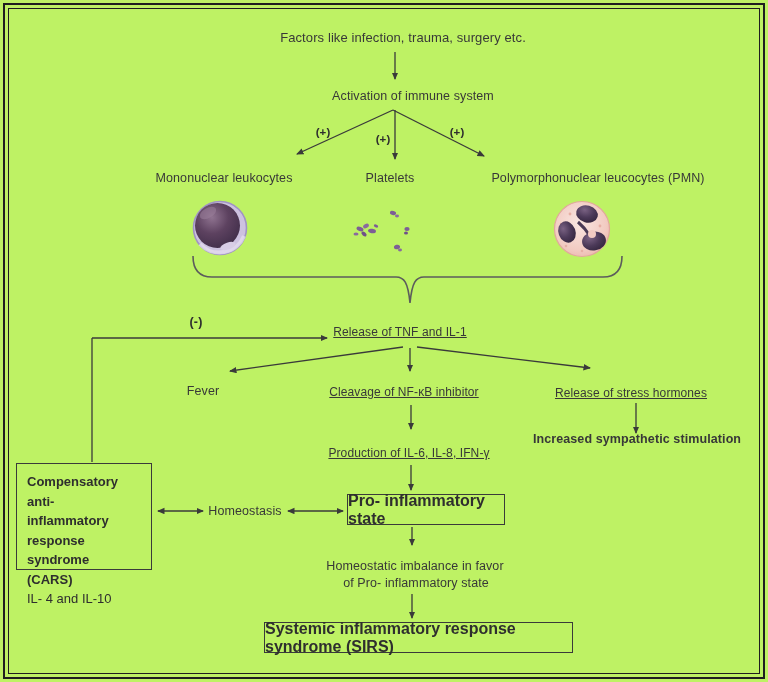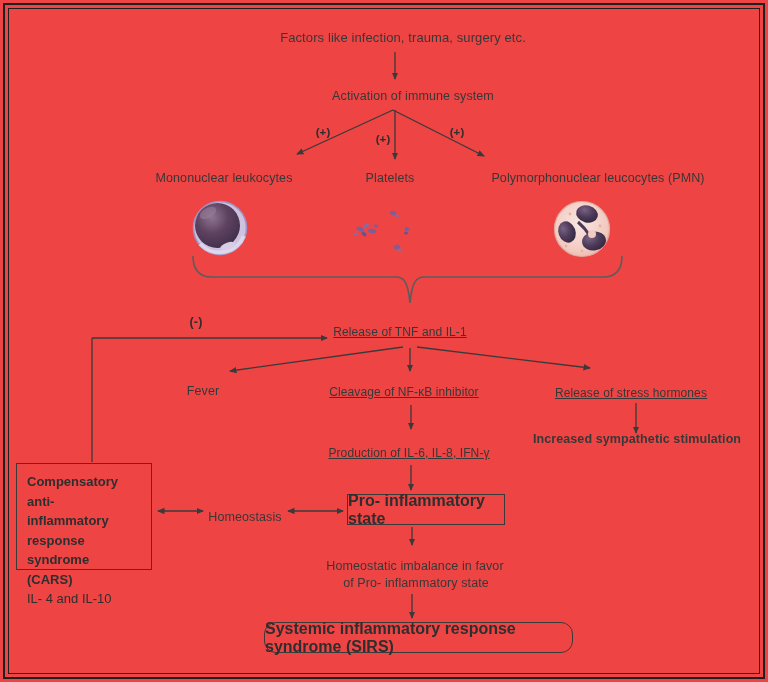--- a/index.html
+++ b/index.html
@@ -1,17 +1,17 @@
 <!DOCTYPE html>
 <html><head>
 <meta charset="utf-8">
 <style>
   html,body{margin:0;padding:0;background:#ffffff;}
   .canvas{
-    position:relative;width:768px;height:682px;background:#ef4444;
+    position:relative;width:768px;height:682px;background:#bef264;
     font-family:"Liberation Sans", sans-serif;color:#383838;overflow:hidden;
   }
   .frame-outer{position:absolute;inset:3px;border:2px solid #1f1f1f;pointer-events:none;}
   .frame-inner{position:absolute;inset:8px;border:1.5px solid #1f1f1f;pointer-events:none;}
   svg.layer{position:absolute;left:0;top:0;}
   .lbl{
     position:absolute;transform:translateX(-50%);white-space:nowrap;
     font-size:12.5px;color:#383838;letter-spacing:0.1px;
   }
   .lbl.big{font-size:13px;}
@@ -139,33 +139,33 @@
   <div class="lbl small" style="left:400px;top:325px;">Release of TNF and IL-1</div>
   <div class="lbl sign" style="left:196px;top:315px;font-size:12.5px;">(-)</div>
 
   <div class="lbl" style="left:203px;top:384px;">Fever</div>
   <div class="lbl small" style="left:404px;top:385px;">Cleavage of NF-κB inhibitor</div>
   <div class="lbl small" style="left:631px;top:386px;">Release of stress hormones</div>
 
   <div class="lbl small" style="left:409px;top:446px;">Production of IL-6, IL-8, IFN-γ</div>
   <div class="lbl" style="left:637px;top:432px;font-weight:bold;">Increased sympathetic stimulation</div>
 
-  <div class="lbl" style="left:245px;top:504px;margin-top:6px;">Homeostasis</div>
+  <div class="lbl" style="left:245px;top:504px;">Homeostasis</div>
 
   <div class="carsbox" style="left:16px;top:463px;width:136px;height:107px;box-sizing:border-box;">
     <span class="b">Compensatory</span>
     <span class="b">anti- inflammatory</span>
     <span class="b">response syndrome</span>
     <span class="b">(CARS)</span>
     <span class="r">IL- 4 and IL-10</span>
   </div>
 
   <div class="nodebox" style="left:347px;top:494px;width:158px;height:31px;box-sizing:border-box;">
     <span>Pro- inflammatory state</span>
   </div>
 
   <div class="lbl" style="left:415px;top:559px;">Homeostatic imbalance in favor</div>
   <div class="lbl" style="left:416px;top:576px;">of Pro- inflammatory state</div>
 
-  <div class="nodebox" style="left:264px;top:622px;width:309px;height:31px;box-sizing:border-box;border-radius:12px;">
+  <div class="nodebox" style="left:264px;top:622px;width:309px;height:31px;box-sizing:border-box;">
     <span>Systemic inflammatory response syndrome (SIRS)</span>
   </div>
 </div>
 
 </body></html>

